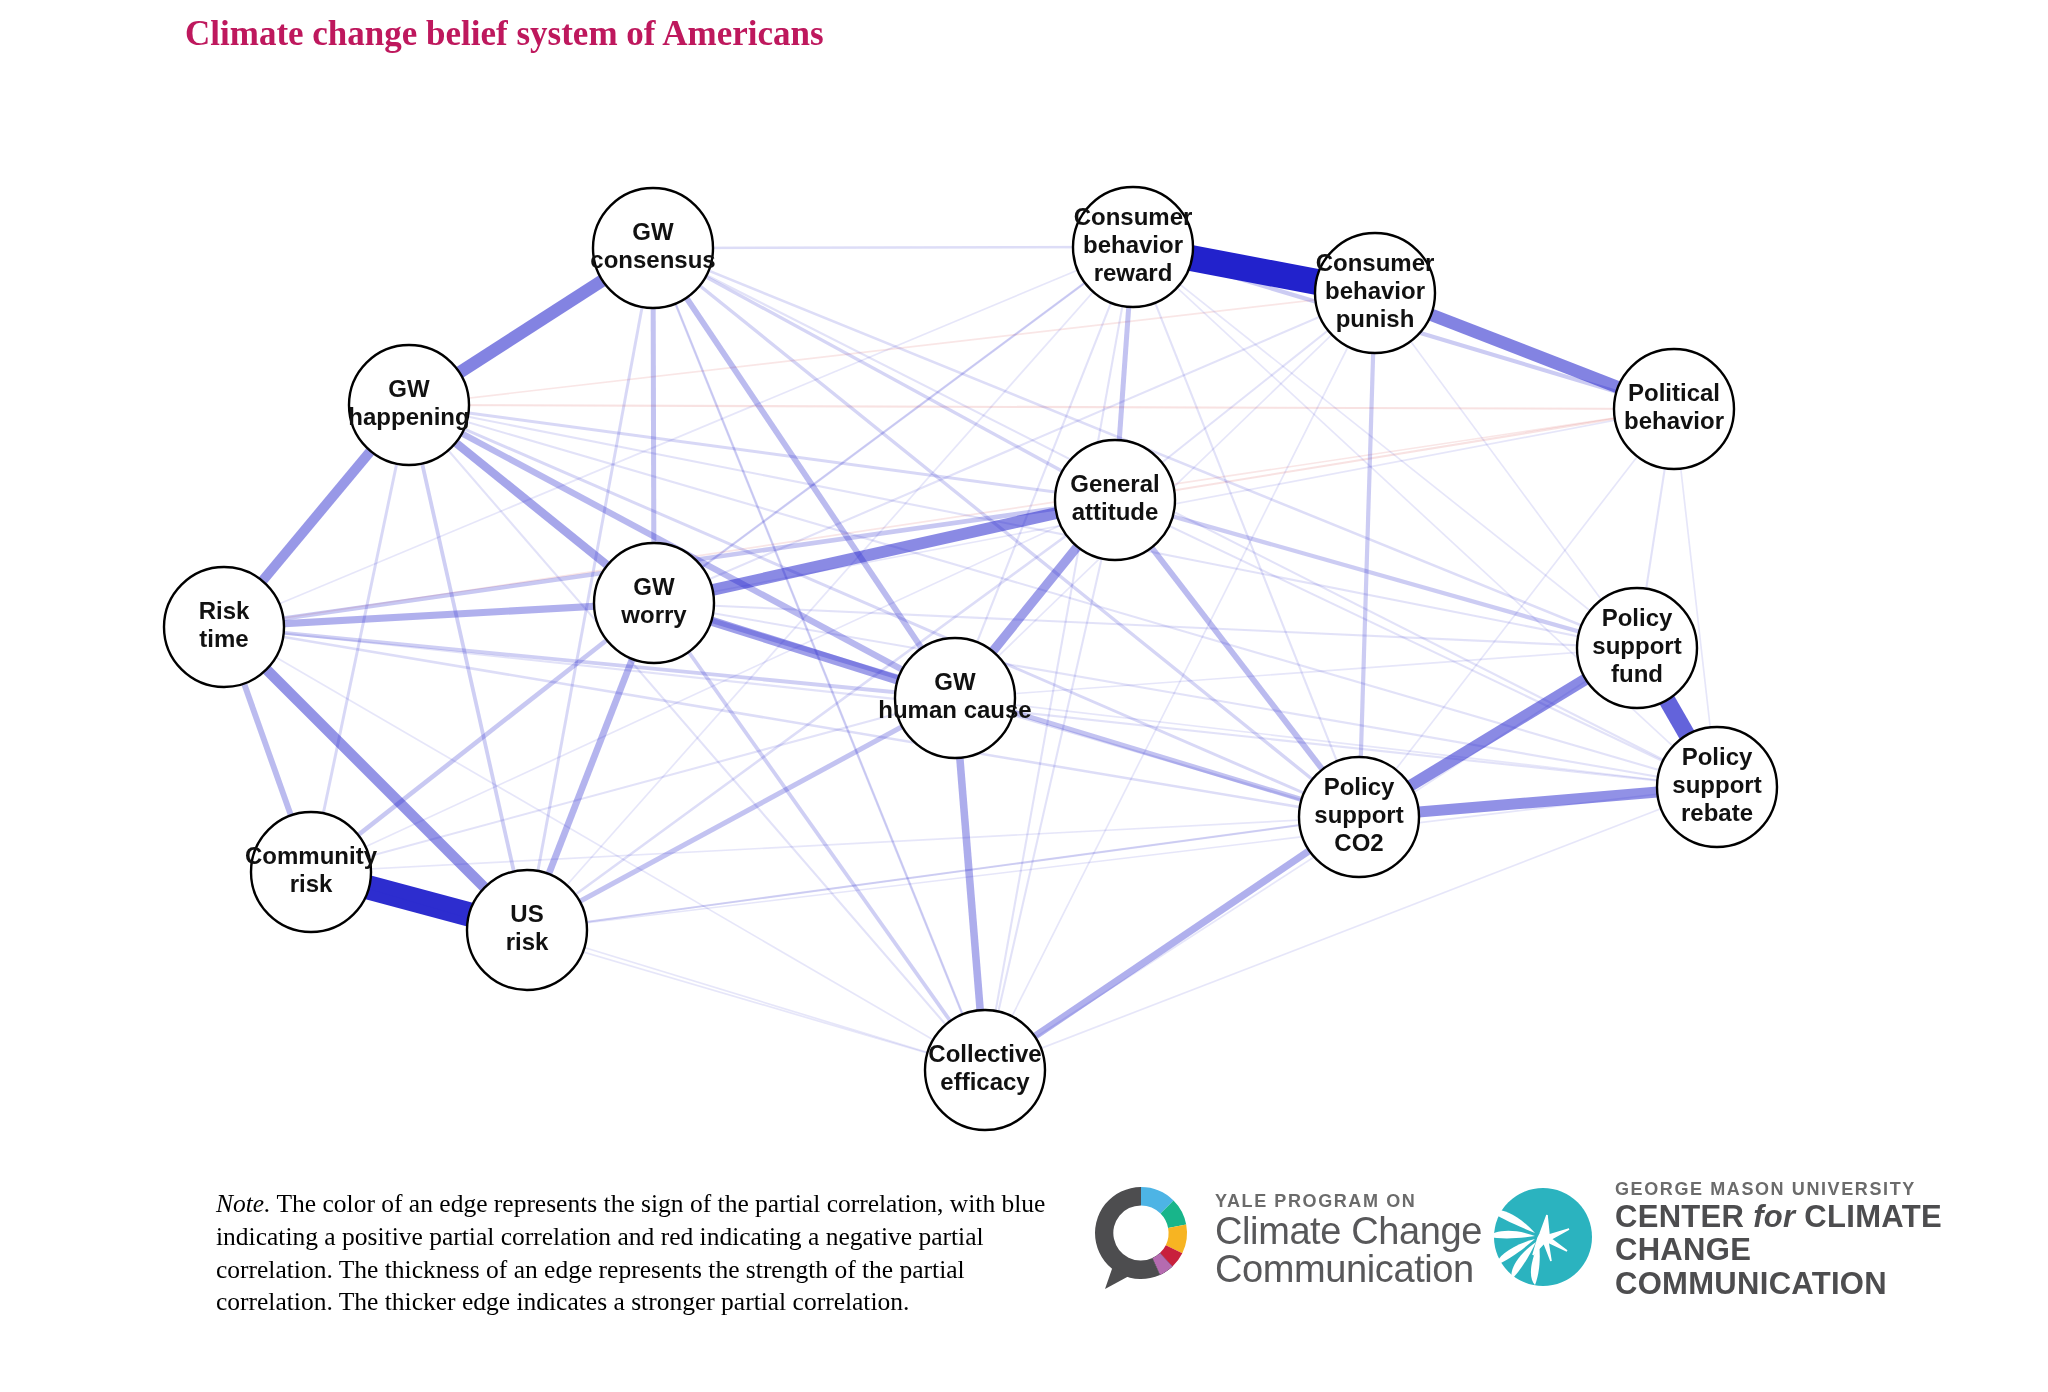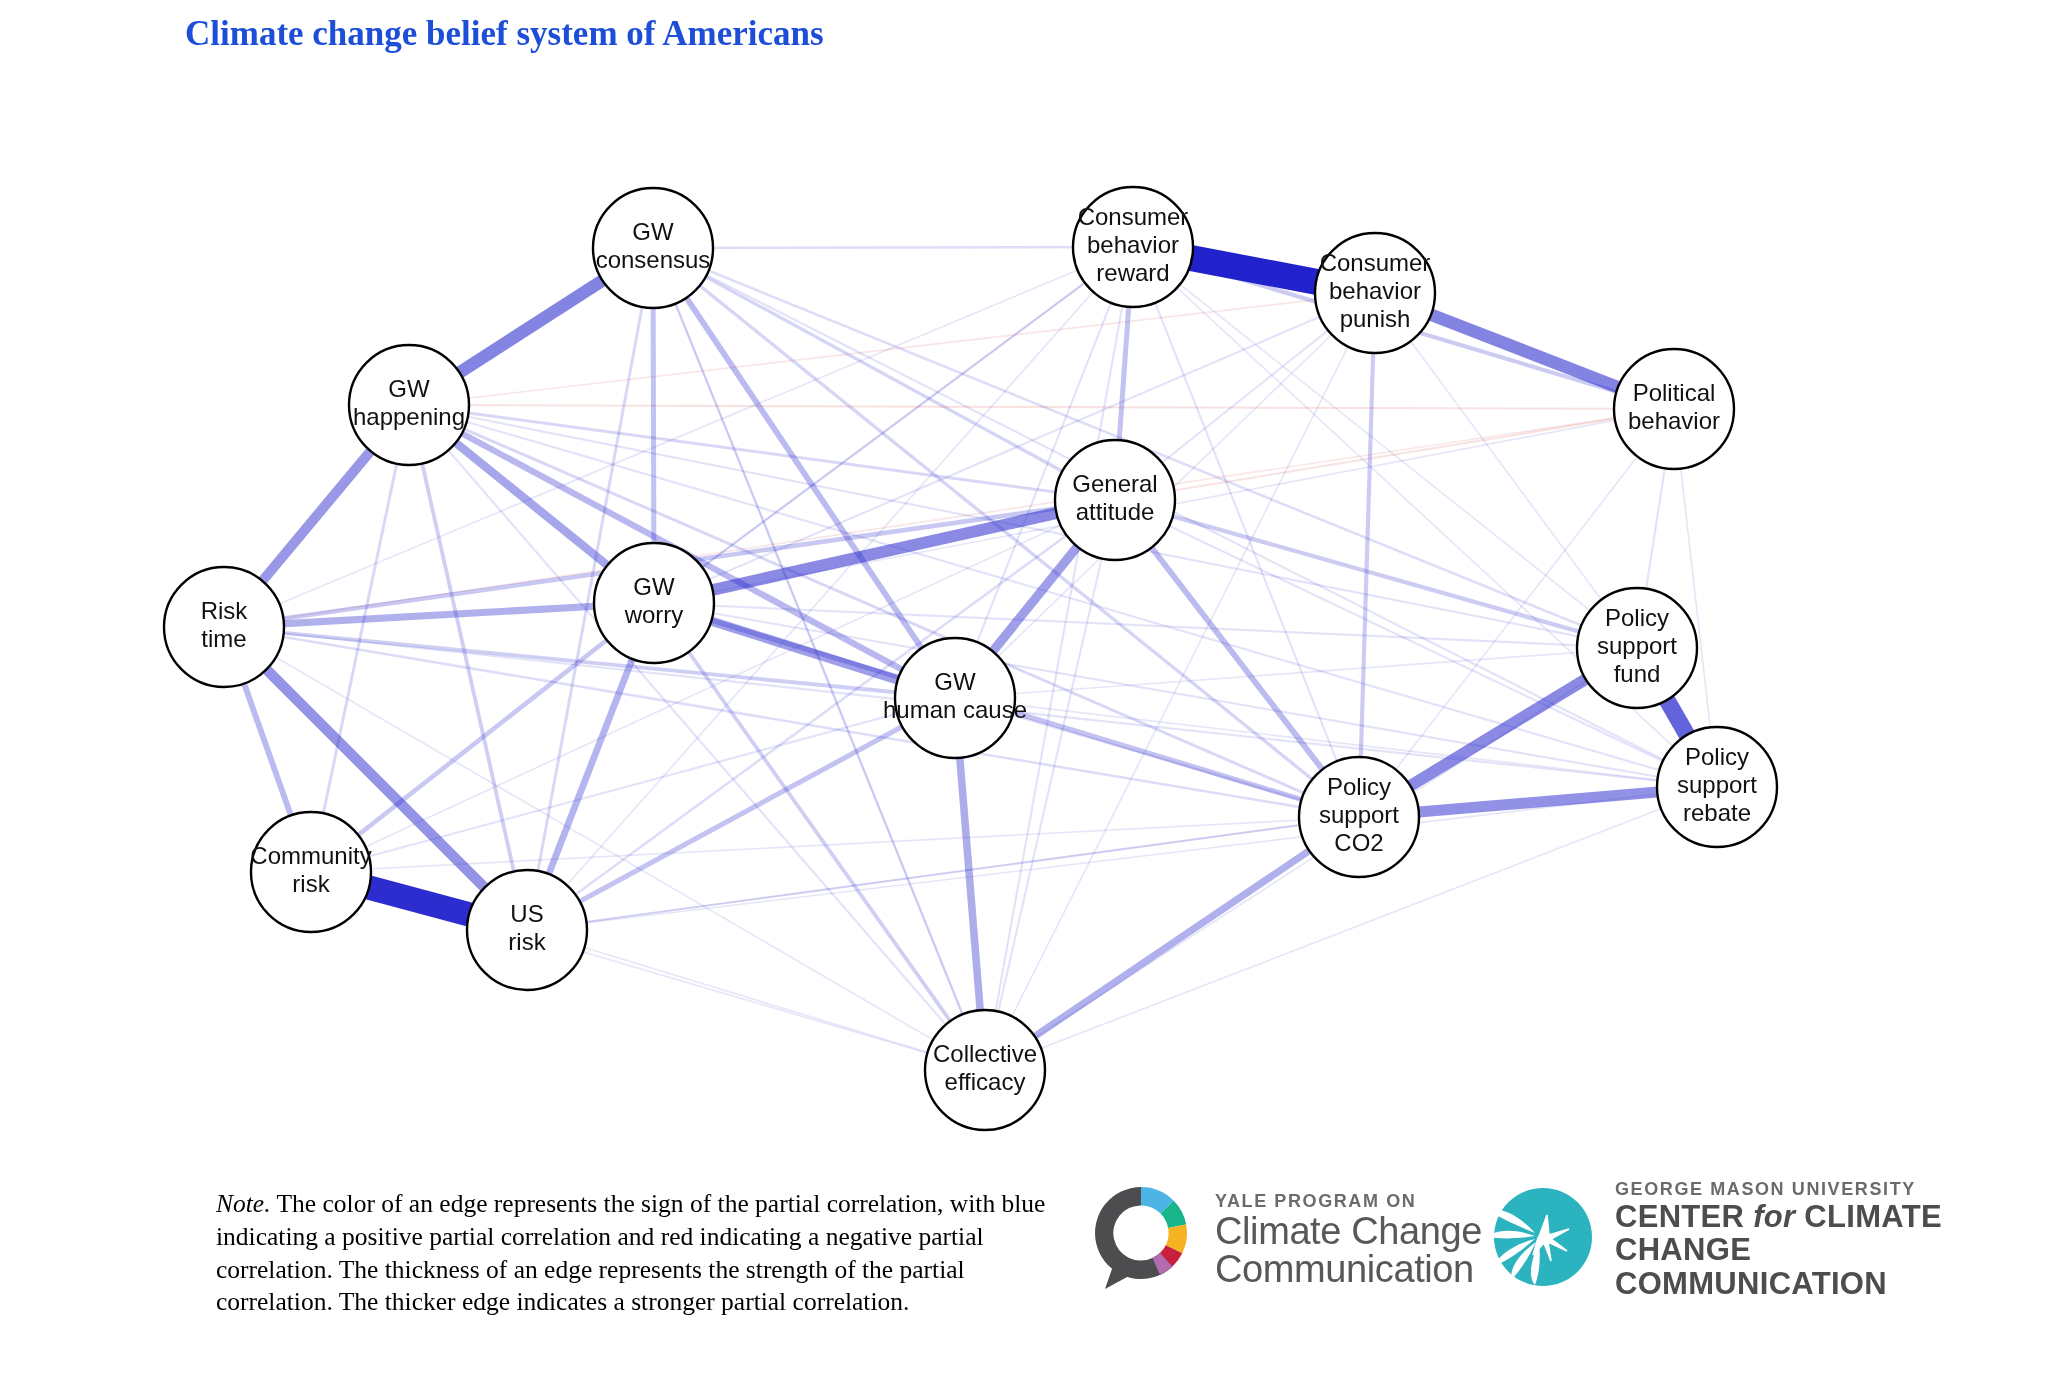--- a/index.html
+++ b/index.html
@@ -2,26 +2,26 @@
 <html><head>
 <meta charset="utf-8">
 <style>
   html,body{margin:0;padding:0;background:#ffffff;}
   body{width:2048px;height:1392px;position:relative;overflow:hidden;
        font-family:"Liberation Sans", sans-serif;}
 
   #figure-title{
     position:absolute; left:185px; top:14px;
     font-family:"Liberation Serif", serif;
-    font-weight:bold; font-size:35px; color:#1d4ed8;
+    font-weight:bold; font-size:35px; color:#be185d;
     letter-spacing:0px; white-space:nowrap;
   }
 
   #network-canvas{
-    position:absolute; left:0; top:60px; width:1838px; height:1080px;
+    position:absolute; left:0; top:60px; width:1838px; height:1080px;font-weight:bold;
   }
   #network-svg{ width:2048px; height:1080px; display:block; }
 
   .node-circle{ fill:#ffffff; stroke:#000000; stroke-width:2.4; }
   .node-label{
     font-family:"Liberation Sans", sans-serif;
     font-size:24px; fill:#111111; text-anchor:middle;
     dominant-baseline:middle;
   }
 

